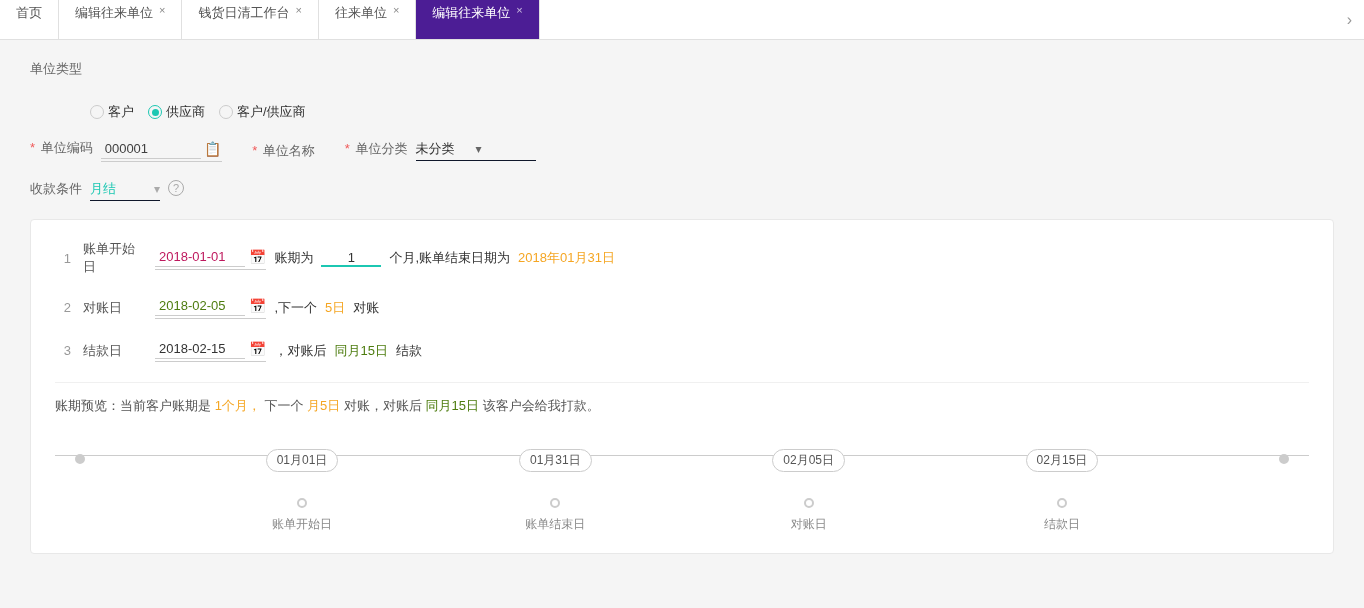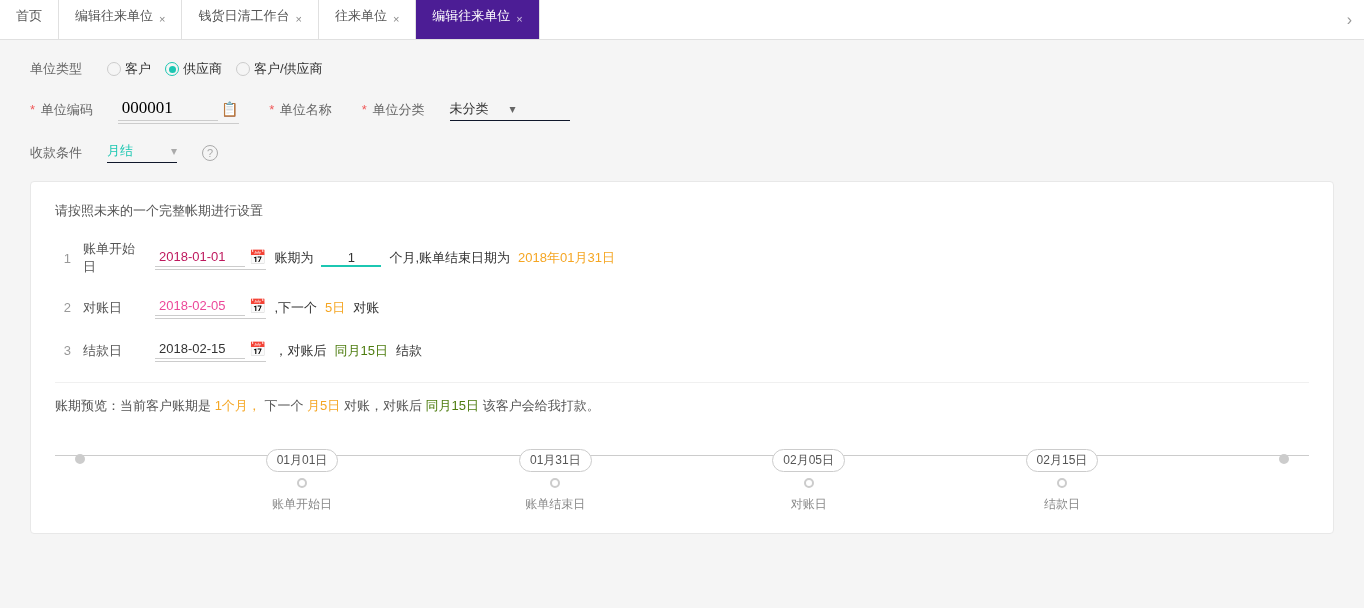--- a/index.html
+++ b/index.html
@@ -9,22 +9,22 @@
     .tab-bar {
       display: flex;
       align-items: center;
       background: #fff;
       border-bottom: 1px solid #e0e0e0;
       height: 40px;
       padding: 0;
     }
     .tab-item {
       display: flex;
-      align-items: flex-end;
-      padding: 14px 16px;
+      align-items: flex-start;
+      padding: 4px 16px;
       height: 100%;
       cursor: pointer;
       font-size: 13px;
       color: #555;
       border-right: 1px solid #e0e0e0;
       white-space: nowrap;
       gap: 6px;
     }
     .tab-item:first-child {
       border-left: none;
@@ -57,22 +57,22 @@
     
     .form-row {
       display: flex;
       align-items: center;
       margin-bottom: 18px;
       gap: 30px;
     }
 
     .field-group {
       display: flex;
-      align-items: center;
-      gap: 25px;
+      align-items: flex-start;
+      gap: 8px;
     }
 
     .field-label {
       color: #666;
       white-space: nowrap;
     }
     .required-star {
       color: #f05a5a;
       margin-right: 2px;
     }
@@ -81,20 +81,21 @@
     .radio-group {
       display: flex;
       align-items: center;
       gap: 14px;
     }
     .radio-item {
       display: flex;
       align-items: center;
       gap: 4px;
       cursor: pointer;
+      margin-top: 43px;
     }
     .radio-circle {
       width: 14px;
       height: 14px;
       border-radius: 50%;
       border: 1.5px solid #ccc;
       display: flex;
       align-items: center;
       justify-content: center;
     }
@@ -269,21 +270,21 @@
       border: 2px solid #ccc;
     }
     .timeline-label-box {
       border: 1px solid #ccc;
       border-radius: 20px;
       padding: 2px 10px;
       font-size: 12px;
       color: #555;
       background: #fff;
       white-space: nowrap;
-      margin-bottom: 0;
+      margin-bottom: 20px;
     }
     .timeline-sublabel {
       font-size: 12px;
       color: #888;
       white-space: nowrap;
       margin-top: 2px;
     }
   </style>
 </head>
 <body>
@@ -333,21 +334,21 @@
     </div>
   </div>
 
   <div class="form-row">
     <div class="field-group">
       <span class="field-label">
         <span class="required-star">*</span>
         <span>单位编码</span>
       </span>
       <div class="input-with-icon">
-        <input type="text" class="" value="000001" style="width: 100px; border-top: none; border-right: none; border-left: none; border-image: initial; border-bottom: 1px solid rgb(204, 204, 204); outline: none; font-size: 17px; color: #000000; background: transparent; padding: 2px 4px; font-family: Liberation Serif, serif;">
+        <input type="text" class="" value="000001" style="width: 100px; border-top: none; border-right: none; border-left: none; border-image: initial; border-bottom: 1px solid rgb(204, 204, 204); outline: none; font-size: 13px; color: #404040; background: transparent; padding: 2px 4px;">
         <span class="calendar-icon">📋</span>
       </div>
     </div>
 
     <div class="field-group">
       <span class="field-label">
         <span class="required-star">*</span>
         <span>单位名称</span>
       </span>
     </div>
@@ -369,21 +370,20 @@
       <span class="field-label">收款条件</span>
       <div class="select-wrapper">
         <span class="select-value">月结</span>
         <span class="select-arrow">▾</span>
       </div>
       <div class="help-icon">?</div>
     </div>
   </div>
 
   <div class="card">
-    <div class="card-title">请按照未来的一个完整帐期进行设置</div>
 
     <div class="step-row">
       <span class="step-num">1</span>
       <span class="step-label">账单开始日</span>
       <div class="step-content">
         <div class="input-with-icon">
           <input type="text" value="2018-01-01" style="width: 90px; border-top: none; border-right: none; border-left: none; border-image: initial; border-bottom: 1px solid rgb(204, 204, 204); outline: none; font-size: 13px; color: #be185d; background: transparent; padding: 2px 4px;">
           <span class="calendar-icon">📅</span>
         </div>
         <span>账期为</span>
@@ -391,21 +391,21 @@
         <span>个月,账单结束日期为</span>
         <span class="highlight-orange">2018年01月31日</span>
       </div>
     </div>
 
     <div class="step-row">
       <span class="step-num">2</span>
       <span class="step-label">对账日</span>
       <div class="step-content">
         <div class="input-with-icon">
-          <input type="text" value="2018-02-05" style="width: 90px; border-top: none; border-right: none; border-left: none; border-image: initial; border-bottom: 1px solid rgb(204, 204, 204); outline: none; font-size: 13px; color: #ec4899; background: transparent; padding: 2px 4px;">
+          <input type="text" value="2018-02-05" style="width: 90px; border-top: none; border-right: none; border-left: none; border-image: initial; border-bottom: 1px solid rgb(204, 204, 204); outline: none; font-size: 13px; color: #4d7c0f; background: transparent; padding: 2px 4px;">
           <span class="calendar-icon">📅</span>
         </div>
         <span>,下一个</span>
         <span class="highlight-orange">5日</span>
         <span>对账</span>
       </div>
     </div>
 
     <div class="step-row">
       <span class="step-num">3</span>

